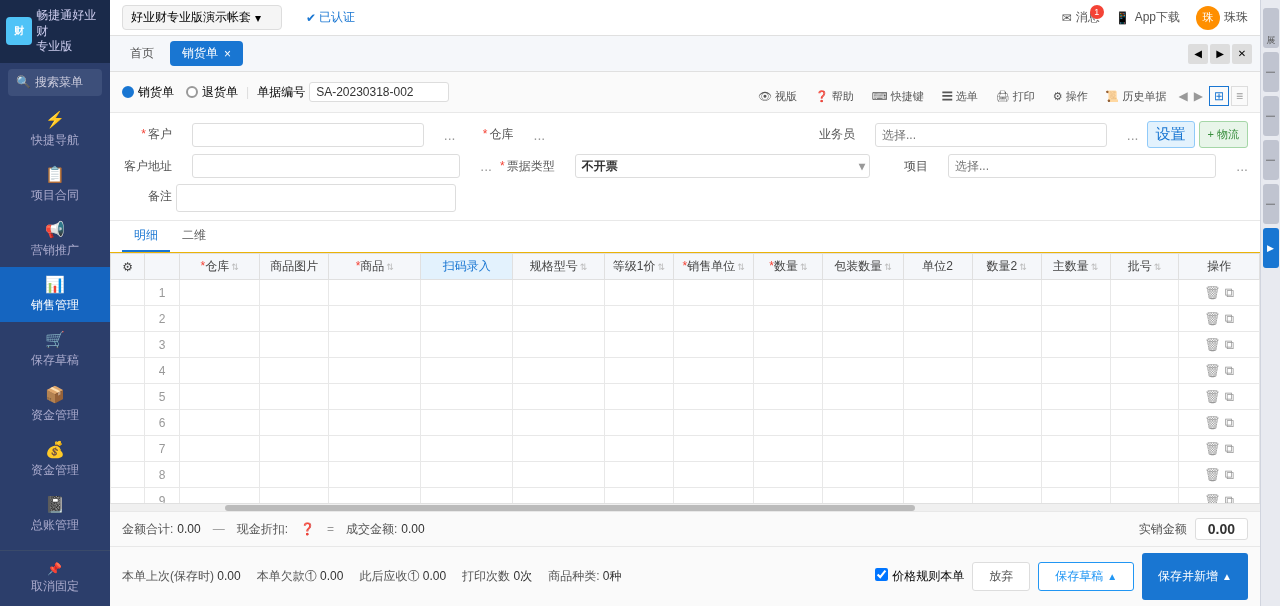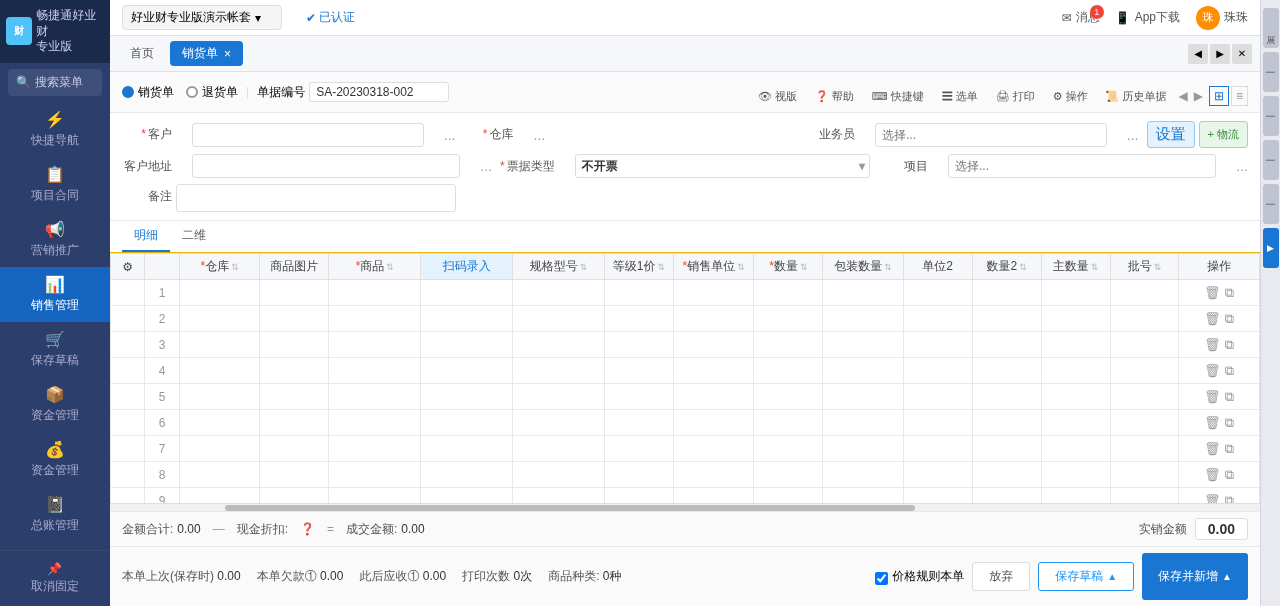--- a/index.html
+++ b/index.html
@@ -102,21 +102,21 @@
     .summary-right { margin-left: auto; display: flex; align-items: center; gap: 8px; }
     .realized-label { color: #555; }
     .realized-value { color: #333; font-size: 14px; font-weight: bold; border: 1px solid #ddd; padding: 2px 12px; border-radius: 3px; background: #fff; }
 
     
     .footer { padding: 6px 12px; border-top: 1px solid #e8e8e8; display: flex; align-items: center; gap: 12px; background: #fafafa; }
     .footer-info { display: flex; gap: 16px; }
     .footer-item { color: #555; }
     .footer-value { color: #333; }
     .footer-right { margin-left: auto; display: flex; align-items: center; gap: 8px; }
-    .checkbox-item { display: flex; align-items: flex-end; gap: 4px; cursor: pointer; }
+    .checkbox-item { display: flex; align-items: flex-start; gap: 4px; cursor: pointer; }
     .btn-abandon { background: #fff; border: 1px solid #ddd; border-radius: 3px; padding: 5px 16px; cursor: pointer; color: #555; font-size: 12px; }
     .btn-draft { background: #fff; border: 1px solid #2196f3; color: #2196f3; border-radius: 3px; padding: 5px 16px; cursor: pointer; font-size: 12px; display: flex; align-items: center; gap: 4px; }
     .btn-save { background: #1976d2; color: #fff; border: none; border-radius: 3px; padding: 15px 16px; cursor: pointer; font-size: 12px; display: flex; align-items: center; gap: 4px; }
     .btn-arrow { font-size: 10px; }
 
     
     .right-panel { width: 20px; background: #e8eaf0; border-left: 1px solid #d0d4de; display: flex; flex-direction: column; align-items: center; padding-top: 8px; gap: 4px; }
     .rp-btn { width: 16px; height: 40px; background: #c0c4d0; border-radius: 3px; cursor: pointer; display: flex; align-items: center; justify-content: center; font-size: 9px; color: #555; writing-mode: vertical-rl; }
     .rp-btn.active { background: #1976d2; color: #fff; }
 

